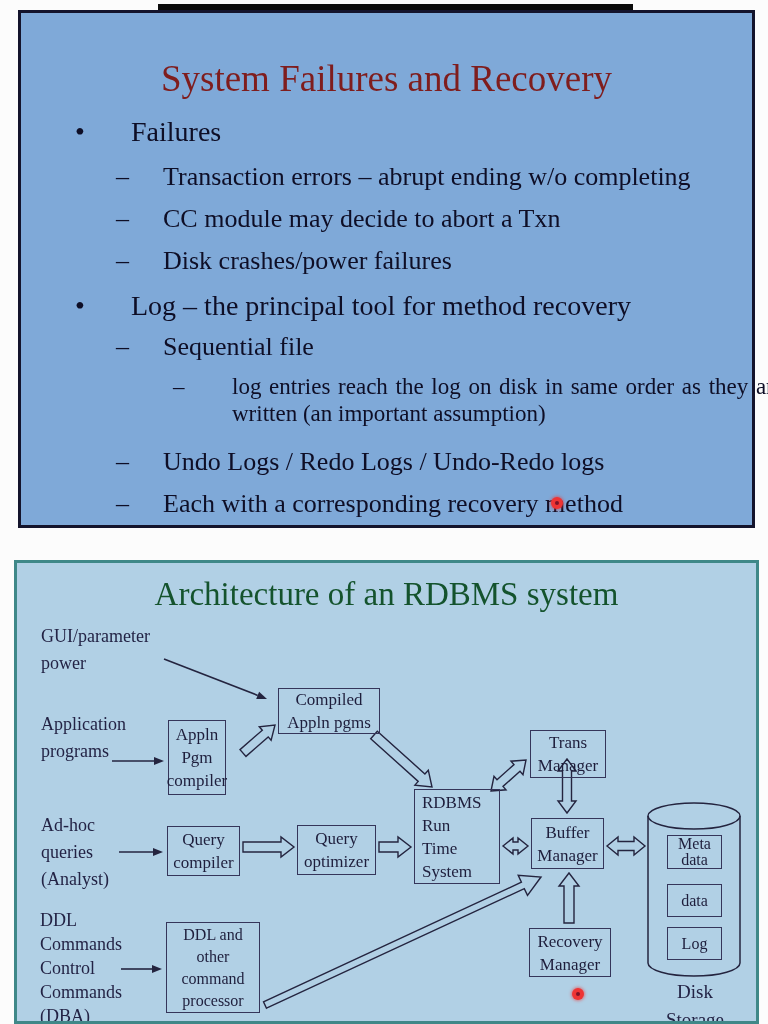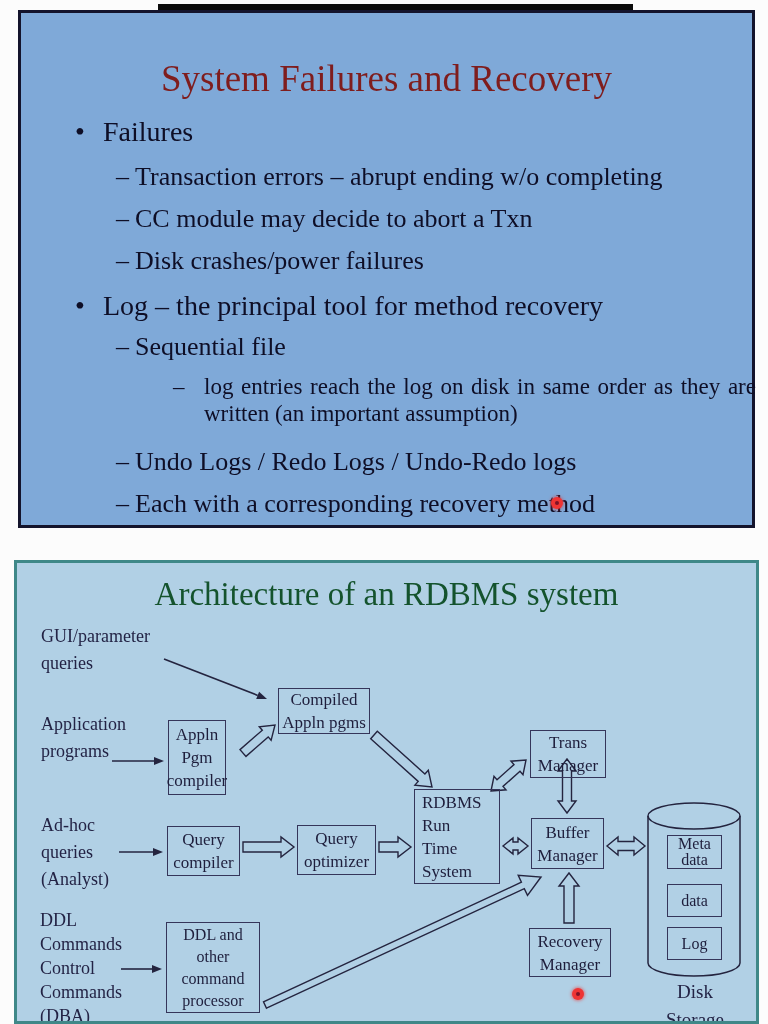--- a/index.html
+++ b/index.html
@@ -14,21 +14,21 @@
   
   .slide1{
     position:absolute;left:18px;top:10px;width:737px;height:518px;
     background:#7fa9d8;border:3px solid #14142c;box-sizing:border-box;
     color:#0e0e26;
   }
   .s1-title{position:absolute;top:14px;left:0;width:100%;text-align:center;
     font-size:37px;line-height:46px;color:#7f1d1d;margin-top:29px;}
   .row{position:absolute;left:0;width:100%;}
   .marker{position:absolute;}
-  .btext{position:absolute;white-space:nowrap;}
+  .btext{position:absolute;white-space:nowrap;margin-left:28px;}
   .lv1{font-size:28px;line-height:38px;}
   .lv1 .marker{left:54px;}
   .lv1 .btext{left:82px;}
   .lv2{font-size:26px;line-height:34px;}
   .lv2 .marker{left:95px;}
   .lv2 .btext{left:114px;}
   .lv3{font-size:23px;line-height:27px;}
   .lv3 .marker{left:152px;}
   .lv3 .btext{left:183px;width:552px;white-space:normal;text-align:justify;}
   .r1{top:100px;} .r2{top:147px;} .r3{top:189px;} .r4{top:231px;}
@@ -47,21 +47,21 @@
   .lab-gui{left:24px;top:60px;}
   .lab-app{left:24px;top:148px;}
   .lab-adhoc{left:24px;top:249px;}
   .lab-ddl{left:23px;top:345px;line-height:24px;}
   .lab-disk{left:630px;top:415px;width:96px;text-align:center;font-size:19px;line-height:28px;}
   .dbox{
     position:absolute;z-index:2;border:1.5px solid #35355a;box-sizing:border-box;
     display:flex;align-items:center;justify-content:center;text-align:center;
     white-space:pre-line;font-size:17px;line-height:23px;color:#1e1e3c;
   }
-  .b-compiled{left:261px;top:125px;width:92px;height:46px;}
+  .b-compiled{left:261px;top:125px;width:102px;height:46px;}
   .b-appcomp{left:151px;top:157px;width:58px;height:75px;}
   .b-qcomp{left:150px;top:263px;width:73px;height:50px;}
   .b-qopt{left:280px;top:262px;width:79px;height:50px;}
   .b-rdbms{left:397px;top:226px;width:86px;height:95px;justify-content:flex-start;text-align:left;padding-left:7px;}
   .b-trans{left:513px;top:143px;width:76px;height:48px;margin-top:24px;}
   .b-buffer{left:514px;top:255px;width:73px;height:51px;}
   .b-recovery{left:512px;top:365px;width:82px;height:49px;}
   .b-ddlproc{left:149px;top:359px;width:94px;height:91px;font-size:16px;line-height:22px;}
   .b-small{font-size:16px;line-height:16px;}
   .b-meta{left:650px;top:272px;width:55px;height:34px;}
@@ -148,21 +148,21 @@
         <path d="M 486.0 283.0 L 496.0 291.0 L 496.0 287.0 L 501.0 287.0 L 501.0 291.0 L 511.0 283.0 L 501.0 275.0 L 501.0 279.0 L 496.0 279.0 L 496.0 275.0 Z" fill="none" stroke="#24243f" stroke-width="1.4" stroke-linejoin="miter"></path>
         <path d="M 590.0 283.0 L 601.0 292.0 L 601.0 287.5 L 617.0 287.5 L 617.0 292.0 L 628.0 283.0 L 617.0 274.0 L 617.0 278.5 L 601.0 278.5 L 601.0 274.0 Z" fill="none" stroke="#24243f" stroke-width="1.4" stroke-linejoin="miter"></path>
         <path d="M 557.0 360.0 L 557.0 323.0 L 562.0 323.0 L 552.0 310.0 L 542.0 323.0 L 547.0 323.0 L 547.0 360.0 Z" fill="none" stroke="#24243f" stroke-width="1.4" stroke-linejoin="miter"></path>
         <path d="M 249.5 445.2 L 507.3 325.6 L 510.5 332.4 L 524.0 314.0 L 501.2 312.4 L 504.4 319.2 L 246.5 438.8 Z" fill="none" stroke="#24243f" stroke-width="1.4" stroke-linejoin="miter"></path>
       </g>
   </svg>
 
   <div class="s2-title">Architecture of an RDBMS system</div>
 
   <div class="lab lab-gui">GUI/parameter
-queries</div>
+power</div>
   <div class="lab lab-adhoc">Ad-hoc
 queries
 (Analyst)</div>
   <div class="lab lab-app">Application
 programs</div>
   <div class="lab lab-ddl">DDL
 Commands
 Control
 Commands
 (DBA)</div>

